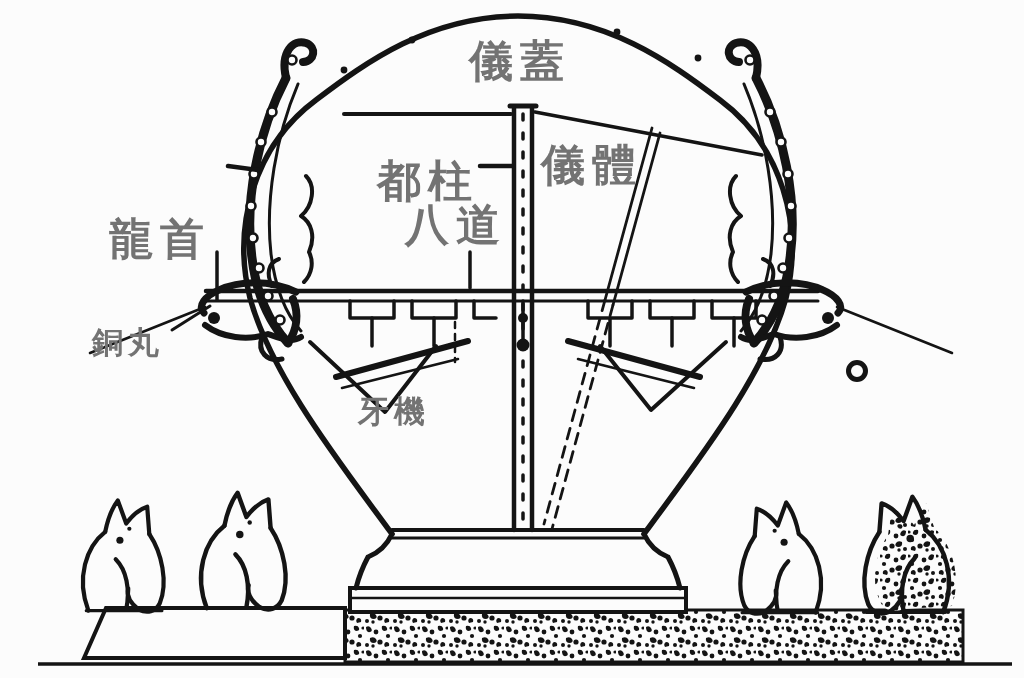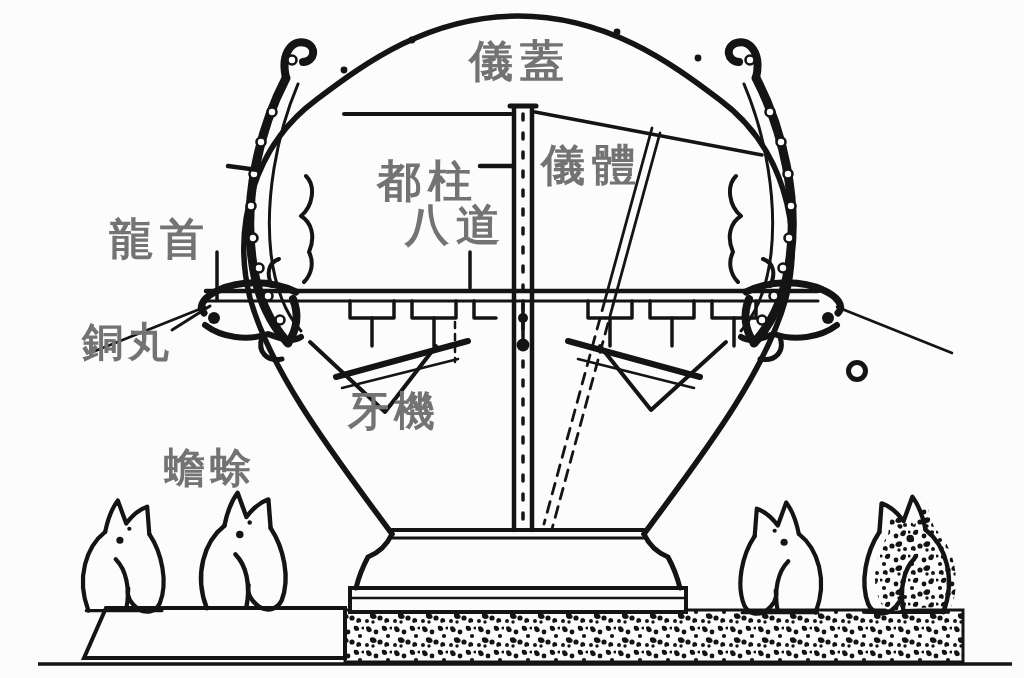--- a/index.html
+++ b/index.html
@@ -7,21 +7,21 @@
     position:relative;width:1024px;height:678px;background:#fcfcfc;overflow:hidden;
     font-family:"Liberation Sans","DejaVu Sans",sans-serif;
   }
   .stage svg{position:absolute;left:0;top:0;}
   .lbl{
     position:absolute;transform:translate(-50%,-50%);
     font-weight:900;color:#737373;white-space:nowrap;line-height:1;
     letter-spacing:7px;font-size:44px;
     font-family:Liberation Serif, serif;
   }
-  .lbl.small{font-size:41px;letter-spacing:5px;}
+  .lbl.small{font-size:31px;letter-spacing:5px;}
 </style>
 </head>
 <body>
 
 <div class="stage">
 
 <svg width="1024" height="678" viewBox="0 0 1024 678">
   <defs>
     <pattern id="stip" width="28" height="24" patternUnits="userSpaceOnUse">
       <rect width="28" height="24" fill="#fcfcfc"></rect>
@@ -190,15 +190,14 @@
   </g>
 </svg>
 
 <div class="lbl" style="left:520px;top:62px;">儀蓋</div>
 <div class="lbl" style="left:428px;top:182px;">都柱</div>
 <div class="lbl" style="left:592px;top:166px;">儀體</div>
 <div class="lbl" style="left:160px;top:240px;">龍首</div>
 <div class="lbl" style="left:456px;top:226px;">八道</div>
 <div class="lbl small" style="left:128px;top:342px;">銅丸</div>
 <div class="lbl small" style="left:394px;top:411px;">牙機</div>
-<div class="lbl small" style="left:210px;top:468px;">蟾蜍</div>
 
 </div>
 
 </body></html>

